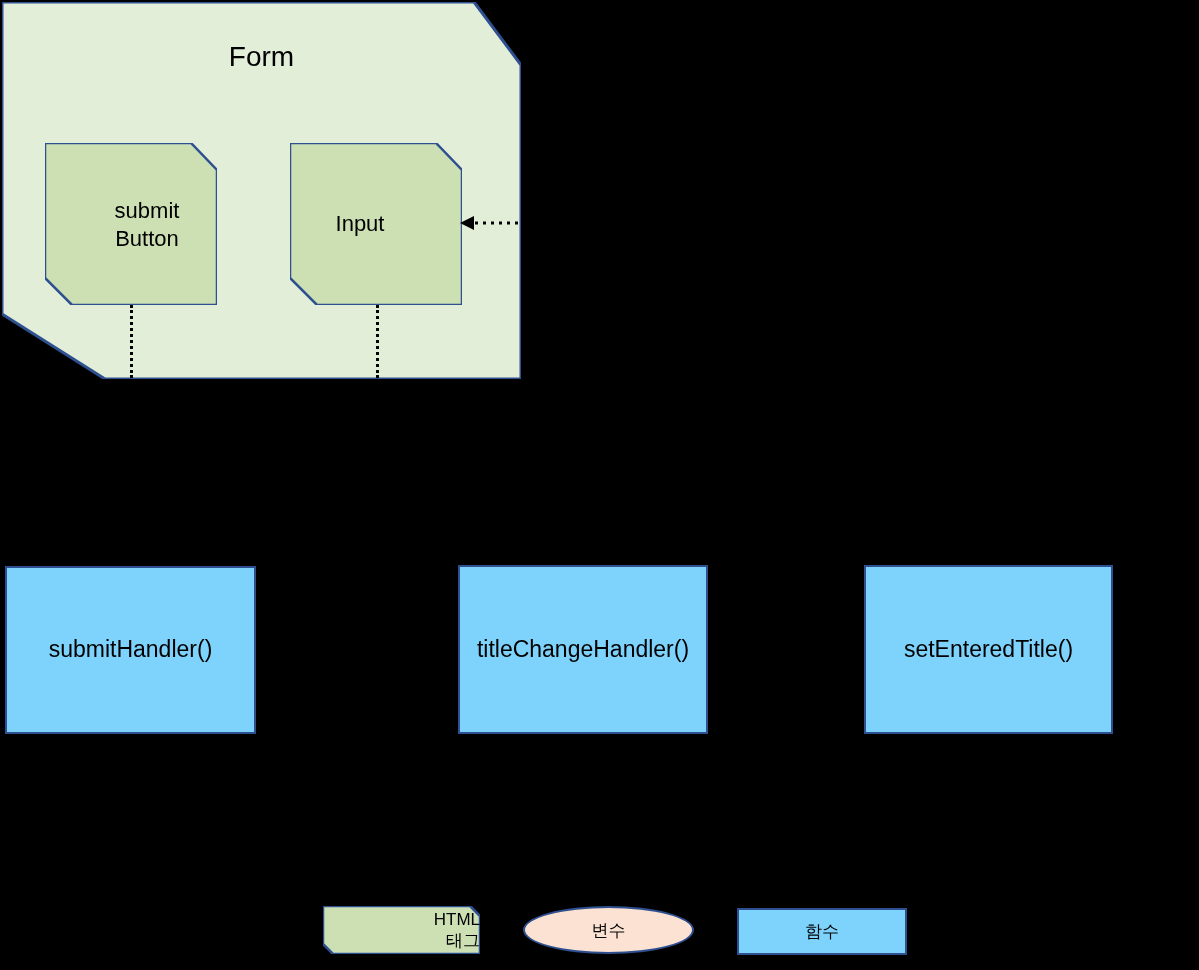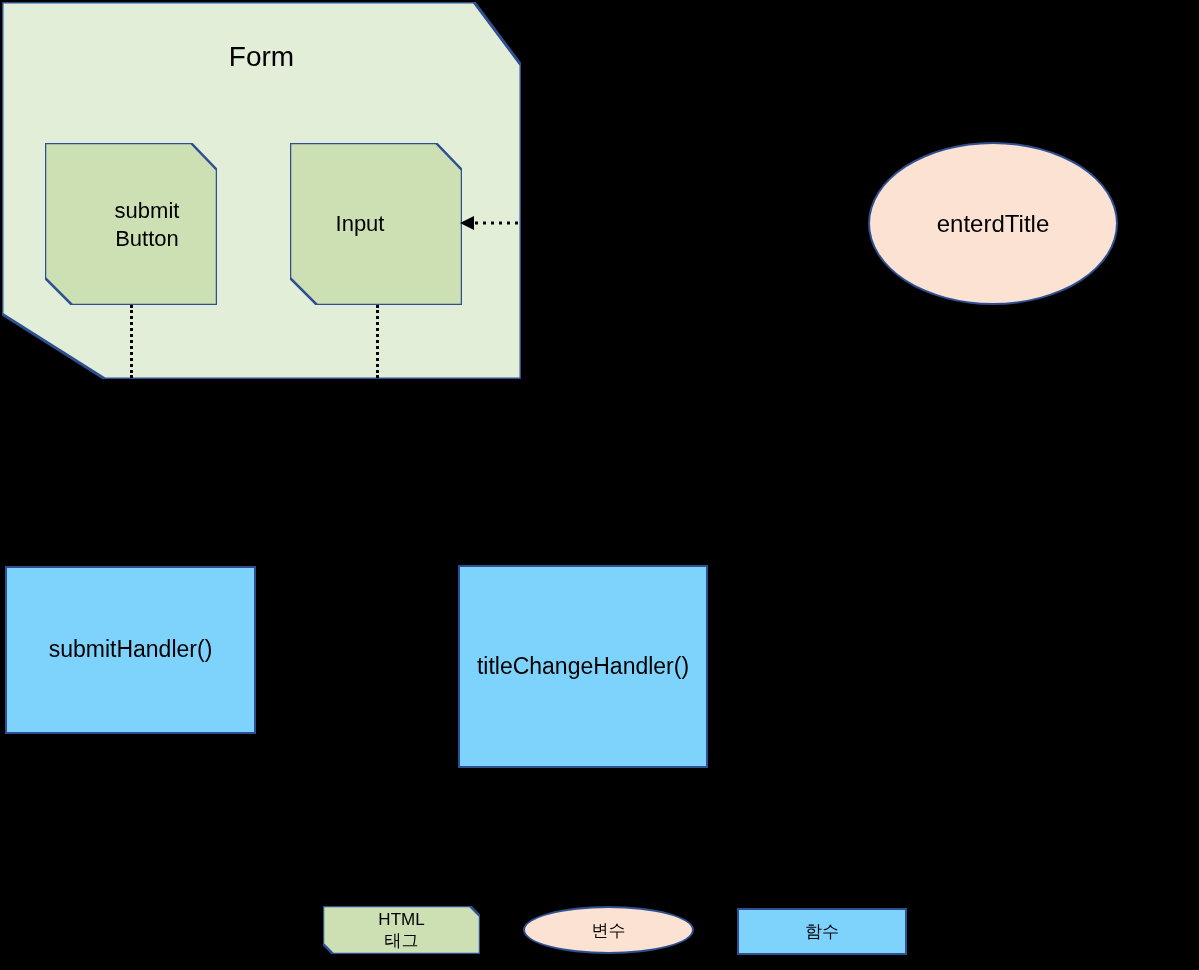--- a/index.html
+++ b/index.html
@@ -105,21 +105,21 @@
     color: #000000;
   }
 
   
   .fn-box {
     background: #7dd3fc;
     border: 2px solid #2e5090;
     box-sizing: border-box;
   }
   .fn-submit   { left: 5px;   top: 566px; width: 251px; height: 168px; }
-  .fn-title    { left: 458px; top: 565px; width: 250px; height: 203px; }
+  .fn-title    { left: 458px; top: 565px; width: 250px; height: 169px; }
   .fn-setentry { left: 864px; top: 565px; width: 249px; height: 169px; }
   .fn-label {
     position: absolute;
     left: 0; right: 0;
     top: 50%;
     transform: translateY(-50%);
     text-align: center;
     font-size: 23px;
     color: #000000;
     line-height: 1.3;
@@ -146,21 +146,21 @@
     height: 48px;
     background: #cde0b4;
     -webkit-clip-path: polygon(0 0, 147px 0, 157px 10px, 157px 48px, 10px 48px, 0 38px);
     clip-path: polygon(0 0, 147px 0, 157px 10px, 157px 48px, 10px 48px, 0 38px);
   }
   .legend-tag-label {
     position: absolute;
     left: 0; right: 0;
     top: 50%;
     transform: translateY(-50%);
-    text-align: center;
+    text-align: right;
     font-size: 17px;
     color: #000000;
     line-height: 1.25;
   }
   .legend-var {
     left: 523px;
     top: 906px;
     width: 171px;
     height: 48px;
   }
@@ -199,36 +199,36 @@
   </svg>
   <div class="abs" style="left:290px; top:143px; width:140px; height:162px;">
     <div class="card-label">Input</div>
   </div>
 
   <svg class="abs dotted-arrow-wrap" width="70" height="30" viewBox="0 0 70 30">
     <line x1="68" y1="15" x2="14" y2="15" stroke="#000000" stroke-width="3" stroke-dasharray="3 5" stroke-linecap="butt"></line>
     <polygon points="2,15 16,8 16,22" fill="#000000"></polygon>
   </svg>
 
-  <div class="abs var-ellipse ellipse-entered">
-    <div class="ellipse-label">enterdTitle</div>
-  </div>
 
   <div class="abs dotted-v conn-submit"></div>
   <div class="abs dotted-v conn-input"></div>
   <div class="abs dotted-v conn-stub"></div>
 
   <div class="abs fn-box fn-submit">
     <div class="fn-label">submitHandler()</div>
   </div>
 
   <div class="abs fn-box fn-title">
     <div class="fn-label">titleChangeHandler()</div>
   </div>
 
+  <div class="abs fn-box fn-setentry">
+    <div class="fn-label">setEnteredTitle()</div>
+  </div>
 
   <div class="abs legend-tag"></div>
   <svg class="abs" style="left:323px; top:906px;" width="157" height="48" viewBox="0 0 157 48">
     <polygon points="0,0 147,0 157,10 157,48 10,48 0,38" fill="none" stroke="#2e5090" stroke-width="2.5"></polygon>
   </svg>
   <div class="abs" style="left:323px; top:906px; width:157px; height:48px;">
     <div class="legend-tag-label" style="white-space:pre-line;">HTML
 태그</div>
   </div>
 

